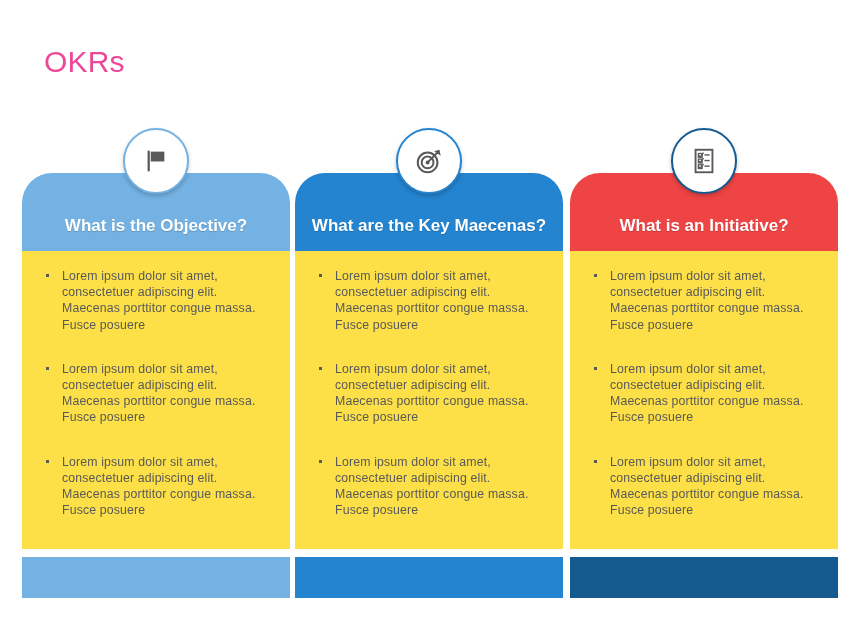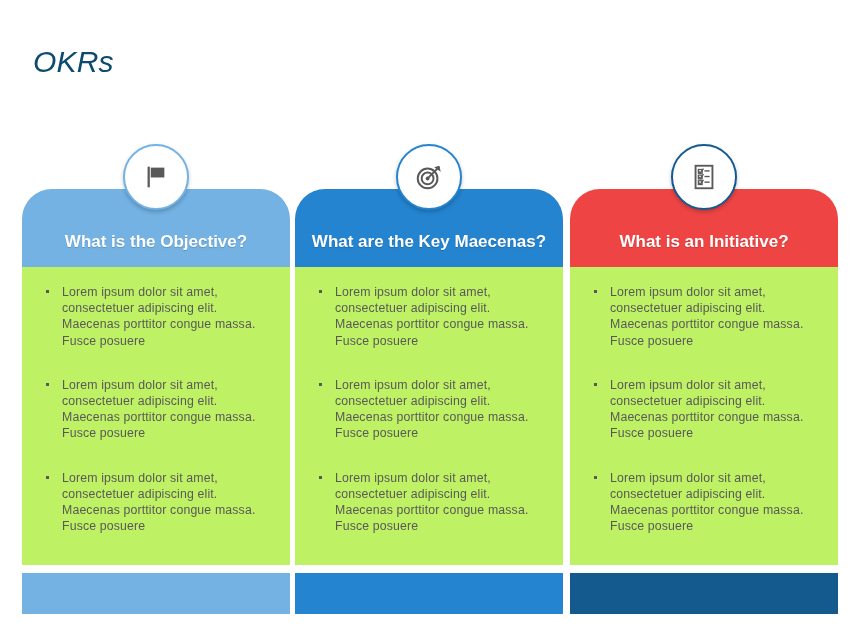--- a/index.html
+++ b/index.html
@@ -18,42 +18,41 @@
   #slide {
     position: absolute;
     left: 0; top: 0;
     width: 853px;
     height: 640px;
     background: #ffffff;
   }
 
   #slide-title {
     position: absolute;
-    left: 33px;
+    left: 44px;
     top: 43px;
     font-size: 30px;
     font-weight: 400;
-    color: #0c4a6e;
+    color: #ec4899;
     letter-spacing: 0.2px;
     line-height: 38px;
     white-space: nowrap;
-    font-style: italic;
   }
 
   .columns {
     position: absolute;
     left: 0;
     top: 128px;
     width: 853px;
     height: 470px;
   }
 
   .column {
     position: absolute;
-    top: 16px;
+    top: 0;
     width: 268px;
     height: 470px;
   }
   .column.col-0 { left: 22px; }
   .column.col-1 { left: 295px; }
   .column.col-2 { left: 570px; }
 
   .icon-circle {
     position: absolute;
     left: 50%;
@@ -103,21 +102,21 @@
     white-space: nowrap;
     text-shadow: 0 1px 1px rgba(0,0,0,0.18);
   }
 
   .col-body {
     position: absolute;
     left: 0;
     top: 123px;
     width: 268px;
     height: 298px;
-    background: #bef264;
+    background: #fde047;
     box-sizing: border-box;
     padding: 17px 14px 10px 14px;
     z-index: 1;
   }
 
   .bullet-list {
     list-style: none;
     margin: 0;
     padding: 0;
   }

